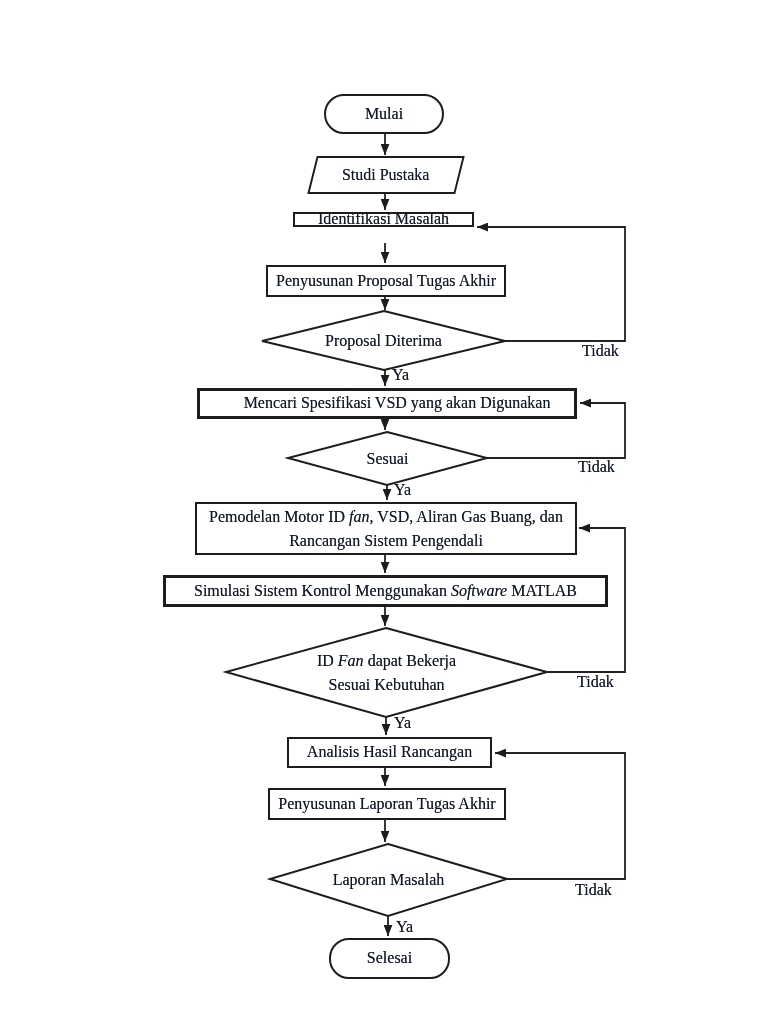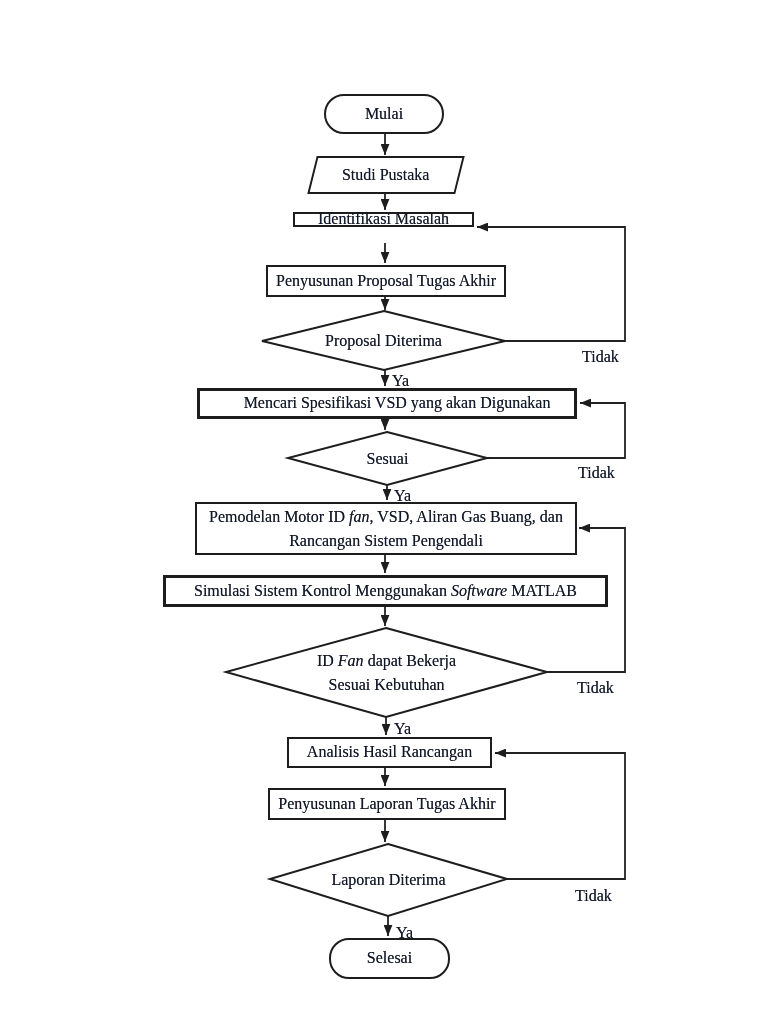--- a/index.html
+++ b/index.html
@@ -26,21 +26,21 @@
   .stadium { border-radius:20px; }
   .bold-border { border-width:3px; }
   .para { transform:skewX(-14deg); }
   .para .unskew { display:block; transform:skewX(14deg); }
   .dlabel {
     position:absolute; display:flex; flex-direction:column;
     align-items:center; justify-content:center;
     text-align:center; font-size:16px; line-height:1.45;
     background:transparent; pointer-events:none;
   }
-  .edge-label { position:absolute; font-size:16px; white-space:nowrap;margin-top:6px; }
+  .edge-label { position:absolute; font-size:16px; white-space:nowrap; }
   em { font-style:italic; }
 </style>
 </head>
 <body>
 
 <div class="canvas">
 
   <svg class="connectors">
     <defs>
       <marker id="arrow" viewBox="0 0 10 8" markerWidth="11" markerHeight="9" refX="10" refY="4" orient="auto" markerUnits="userSpaceOnUse">
@@ -114,21 +114,21 @@
   </div>
 
   <div class="node" style="left:287px; top:737px; width:205px; height:31px;">
     <span>Analisis Hasil Rancangan</span>
   </div>
 
   <div class="node" style="left:268px; top:788px; width:238px; height:32px; border-width:2.5px;">
     <span>Penyusunan Laporan Tugas Akhir</span>
   </div>
 
-  <div class="dlabel" style="left:270px; top:844px; width:237px; height:72px;">Laporan Diterima</div>
+  <div class="dlabel" style="left:270px; top:844px; width:237px; height:72px;">Laporan Masalah</div>
 
   <div class="node stadium" style="left:329px; top:938px; width:121px; height:41px;">
     <span>Selesai</span>
   </div>
 
   <div class="edge-label" style="left:392px; top:366px;">Ya</div>
   <div class="edge-label" style="left:582px; top:342px;">Tidak</div>
 
   <div class="edge-label" style="left:394px; top:481px;">Ya</div>
   <div class="edge-label" style="left:578px; top:458px;">Tidak</div>

